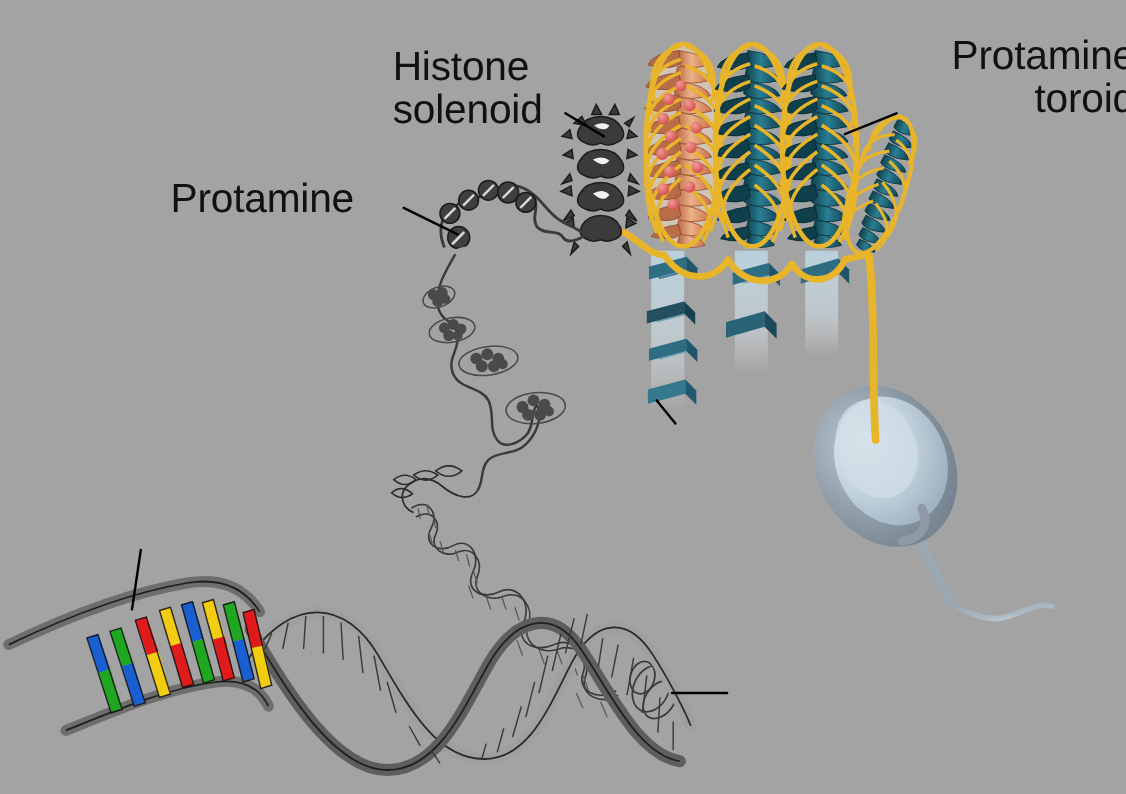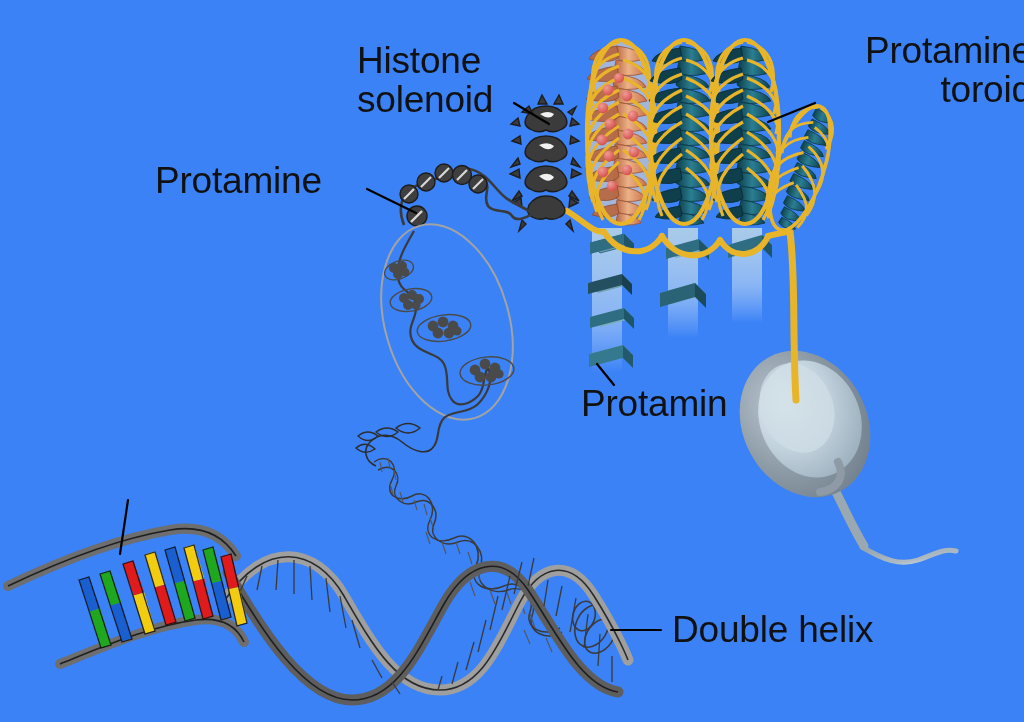--- a/index.html
+++ b/index.html
@@ -1,21 +1,21 @@
 <!DOCTYPE html>
 <html><head>
 <meta charset="utf-8">
 <title>Sperm Chromatin Packaging Diagram</title>
 <style>
   html,body{margin:0;padding:0;background:#ffffff;}
   body{
     font-family:"Liberation Sans", sans-serif;
     width:1024px;height:722px;overflow:hidden;position:relative;
   }
-  #stage{position:relative;width:1024px;height:722px;background:#3b82f6;text-decoration:underline;}
+  #stage{position:relative;width:1024px;height:722px;background:#a3a3a3;text-decoration:underline;}
   #stage svg{position:absolute;left:0;top:0;}
   .lbl{
     position:absolute;color:#111111;font-family:"Liberation Sans", sans-serif;
     line-height:1.05;white-space:pre-line;letter-spacing:-0.2px;
   }
   #lbl-histone{left:357px;top:42px;font-size:37px;text-align:left;}
   #lbl-protamine{left:865px;top:32px;font-size:37px;text-align:right;}
   #lbl-nucleosome{left:155px;top:162px;font-size:37px;}
   #lbl-protamin{left:581px;top:385px;font-size:37px;}
   #lbl-nucleotide{left:33px;top:452px;font-size:37px;}
@@ -582,16 +582,14 @@
       <path d="M128 500 L 120 554"></path>
       <path d="M661 630 L 611 630"></path>
     </g>
   </svg>
 
   <div class="lbl" id="lbl-histone">Histone
 solenoid</div>
   <div class="lbl" id="lbl-protamine">Protamine
 toroid</div>
   <div class="lbl" id="lbl-nucleosome">Protamine</div>
-  <div class="lbl" id="lbl-protamin">Protamin</div>
-  <div class="lbl" id="lbl-doublehelix">Double helix</div>
 
 </div>
 
 </body></html>

